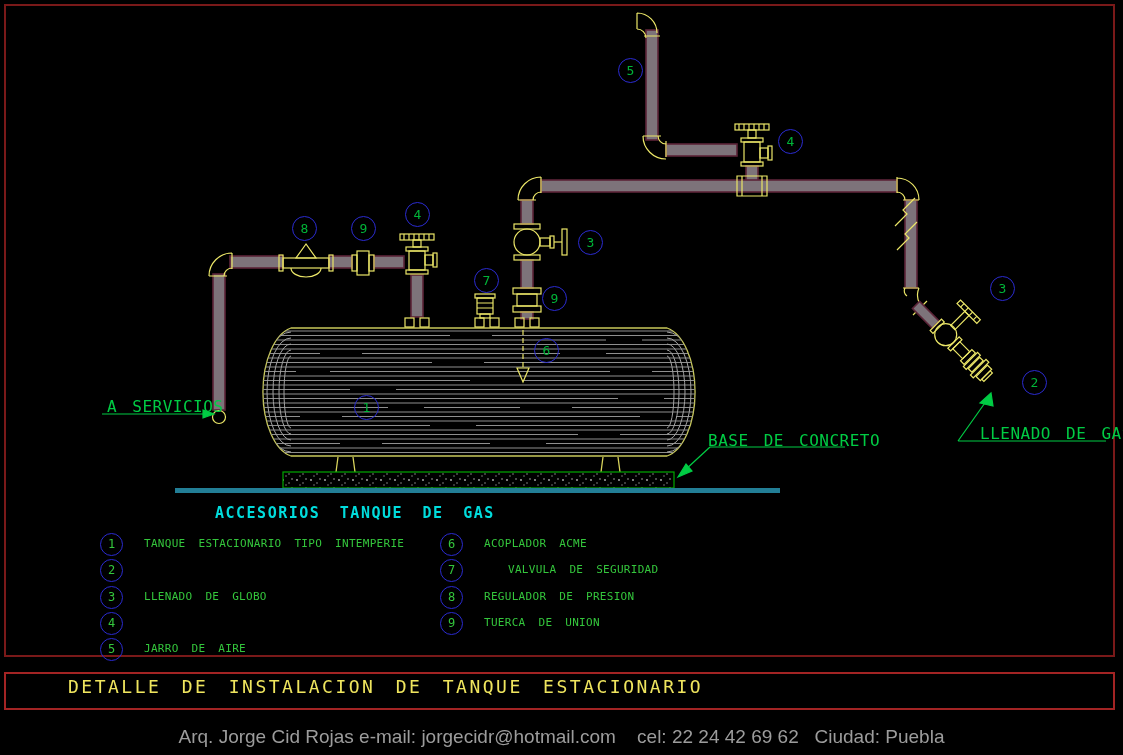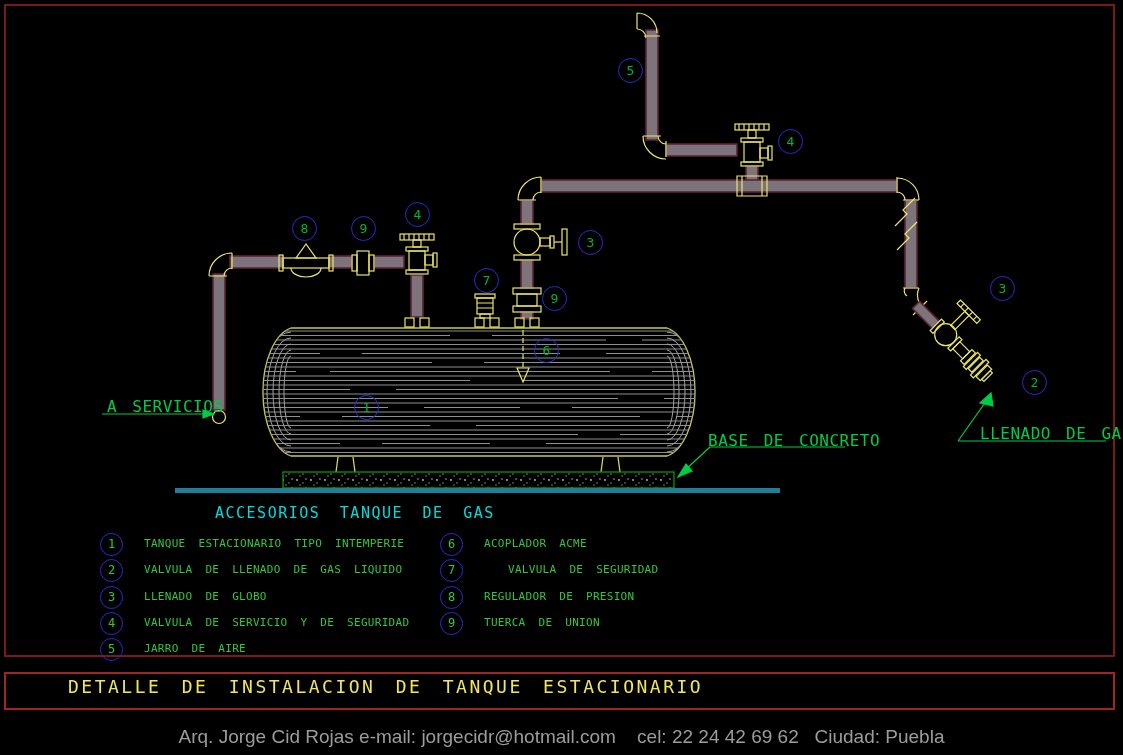--- a/index.html
+++ b/index.html
@@ -10,21 +10,21 @@
   .border-title{position:absolute;left:4px;top:672px;width:1111px;height:38px;
                 border:2px solid #a32424;box-sizing:border-box;}
   #draw-svg{position:absolute;left:0;top:0;}
   .cadlabel{position:absolute;color:#00cc44;font-size:16px;letter-spacing:.5px;
             word-spacing:5px;white-space:pre;}
   .co{position:absolute;width:23px;height:23px;border:1px solid #2b2bd0;border-radius:50%;
       color:#00b438;font-size:13px;line-height:23px;text-align:center;}
   .lco{position:absolute;width:21px;height:21px;border:1px solid #2b2bd0;border-radius:50%;
        color:#34c63c;font-size:12px;line-height:21px;text-align:center;}
   .legend-title{position:absolute;left:215px;top:504px;color:#00dcdc;font-size:15px;
-                letter-spacing:1.5px;word-spacing:9px;white-space:pre;}
+                letter-spacing:1.5px;word-spacing:9px;white-space:pre;font-weight:bold;}
   .legend-label{position:absolute;color:#34c63c;font-size:11px;letter-spacing:.3px;
                 word-spacing:6px;line-height:21px;white-space:pre;}
   .main-title{position:absolute;left:68px;top:676px;color:#efe55e;font-size:18px;
               letter-spacing:2.5px;word-spacing:7px;white-space:pre;}
   .footer{position:absolute;left:0;top:726px;width:1123px;text-align:center;color:#9c9c9c;
           font-family:"Liberation Sans",sans-serif;font-size:19px;white-space:pre;}
 </style>
 </head>
 <body>
 
@@ -234,25 +234,23 @@
   <div class="co" style="left:534px;top:338px;">6</div>
   <div class="co" style="left:354px;top:395px;">1</div>
   <div class="co" style="left:990px;top:276px;">3</div>
   <div class="co" style="left:1022px;top:370px;">2</div>
 
   <div class="legend-title">ACCESORIOS TANQUE DE GAS</div>
 
   <div class="lco" style="left:100px;top:533px;">1</div>
   <div class="legend-label" style="left:144px;top:533px;">TANQUE ESTACIONARIO TIPO INTEMPERIE</div>
   <div class="lco" style="left:100px;top:559px;">2</div>
-  <div class="legend-label" style="left:144px;top:559px;">VALVULA DE LLENADO DE GAS LIQUIDO</div>
   <div class="lco" style="left:100px;top:586px;">3</div>
   <div class="legend-label" style="left:144px;top:586px;">LLENADO DE GLOBO</div>
   <div class="lco" style="left:100px;top:612px;">4</div>
-  <div class="legend-label" style="left:144px;top:612px;">VALVULA DE SERVICIO Y DE SEGURIDAD</div>
   <div class="lco" style="left:100px;top:638px;">5</div>
   <div class="legend-label" style="left:144px;top:638px;">JARRO DE AIRE</div>
 
   <div class="lco" style="left:440px;top:533px;">6</div>
   <div class="legend-label" style="left:484px;top:533px;">ACOPLADOR ACME</div>
   <div class="lco" style="left:440px;top:559px;">7</div>
   <div class="legend-label" style="left:508px;top:559px;">VALVULA DE SEGURIDAD</div>
   <div class="lco" style="left:440px;top:586px;">8</div>
   <div class="legend-label" style="left:484px;top:586px;">REGULADOR DE PRESION</div>
   <div class="lco" style="left:440px;top:612px;">9</div>

